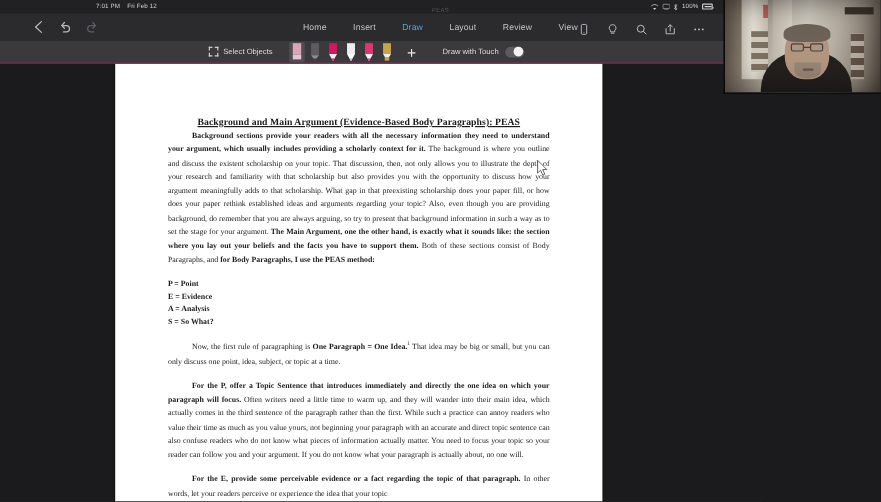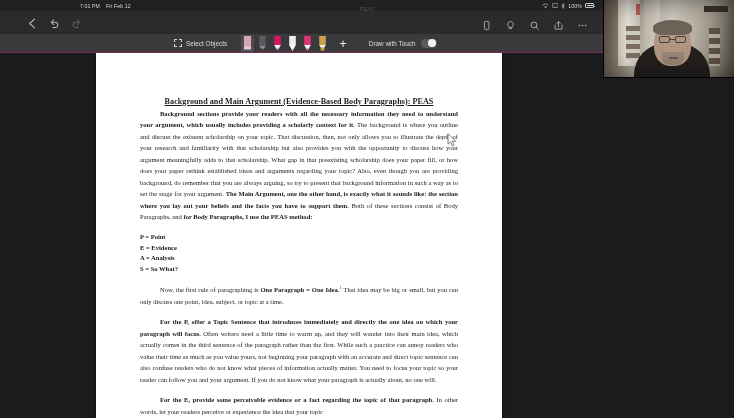--- a/index.html
+++ b/index.html
@@ -159,20 +159,28 @@
         </svg>
       </span>
       <span class="navbtn">
         <svg width="13" height="13" viewBox="0 0 16 16">
           <path d="M11 6.5 H6.5 A3.3 3.3 0 0 0 6.5 13 H10" stroke="#5e5e63" stroke-width="1.25" fill="none" stroke-linecap="round"></path>
           <path d="M9 3.4 L11.8 6.5 L9 9.3" stroke="#5e5e63" stroke-width="1.25" fill="none" stroke-linecap="round" stroke-linejoin="round"></path>
         </svg>
       </span>
     </div>
 
+    <div class="tabs">
+      <span class="tab">Home</span>
+      <span class="tab">Insert</span>
+      <span class="tab active">Draw</span>
+      <span class="tab">Layout</span>
+      <span class="tab">Review</span>
+      <span class="tab">View</span>
+    </div>
 
     <div class="right-icons">
       <span class="ri">
         <svg width="11" height="11" viewBox="0 0 16 16">
           <rect x="5" y="2" width="6.5" height="12" rx="1.4" stroke="#c0c0c4" stroke-width="1.1" fill="none"></rect>
           <circle cx="8.25" cy="11.7" r="0.6" fill="#c0c0c4"></circle>
         </svg>
       </span>
       <span class="ri">
         <svg width="11" height="11" viewBox="0 0 16 16">

